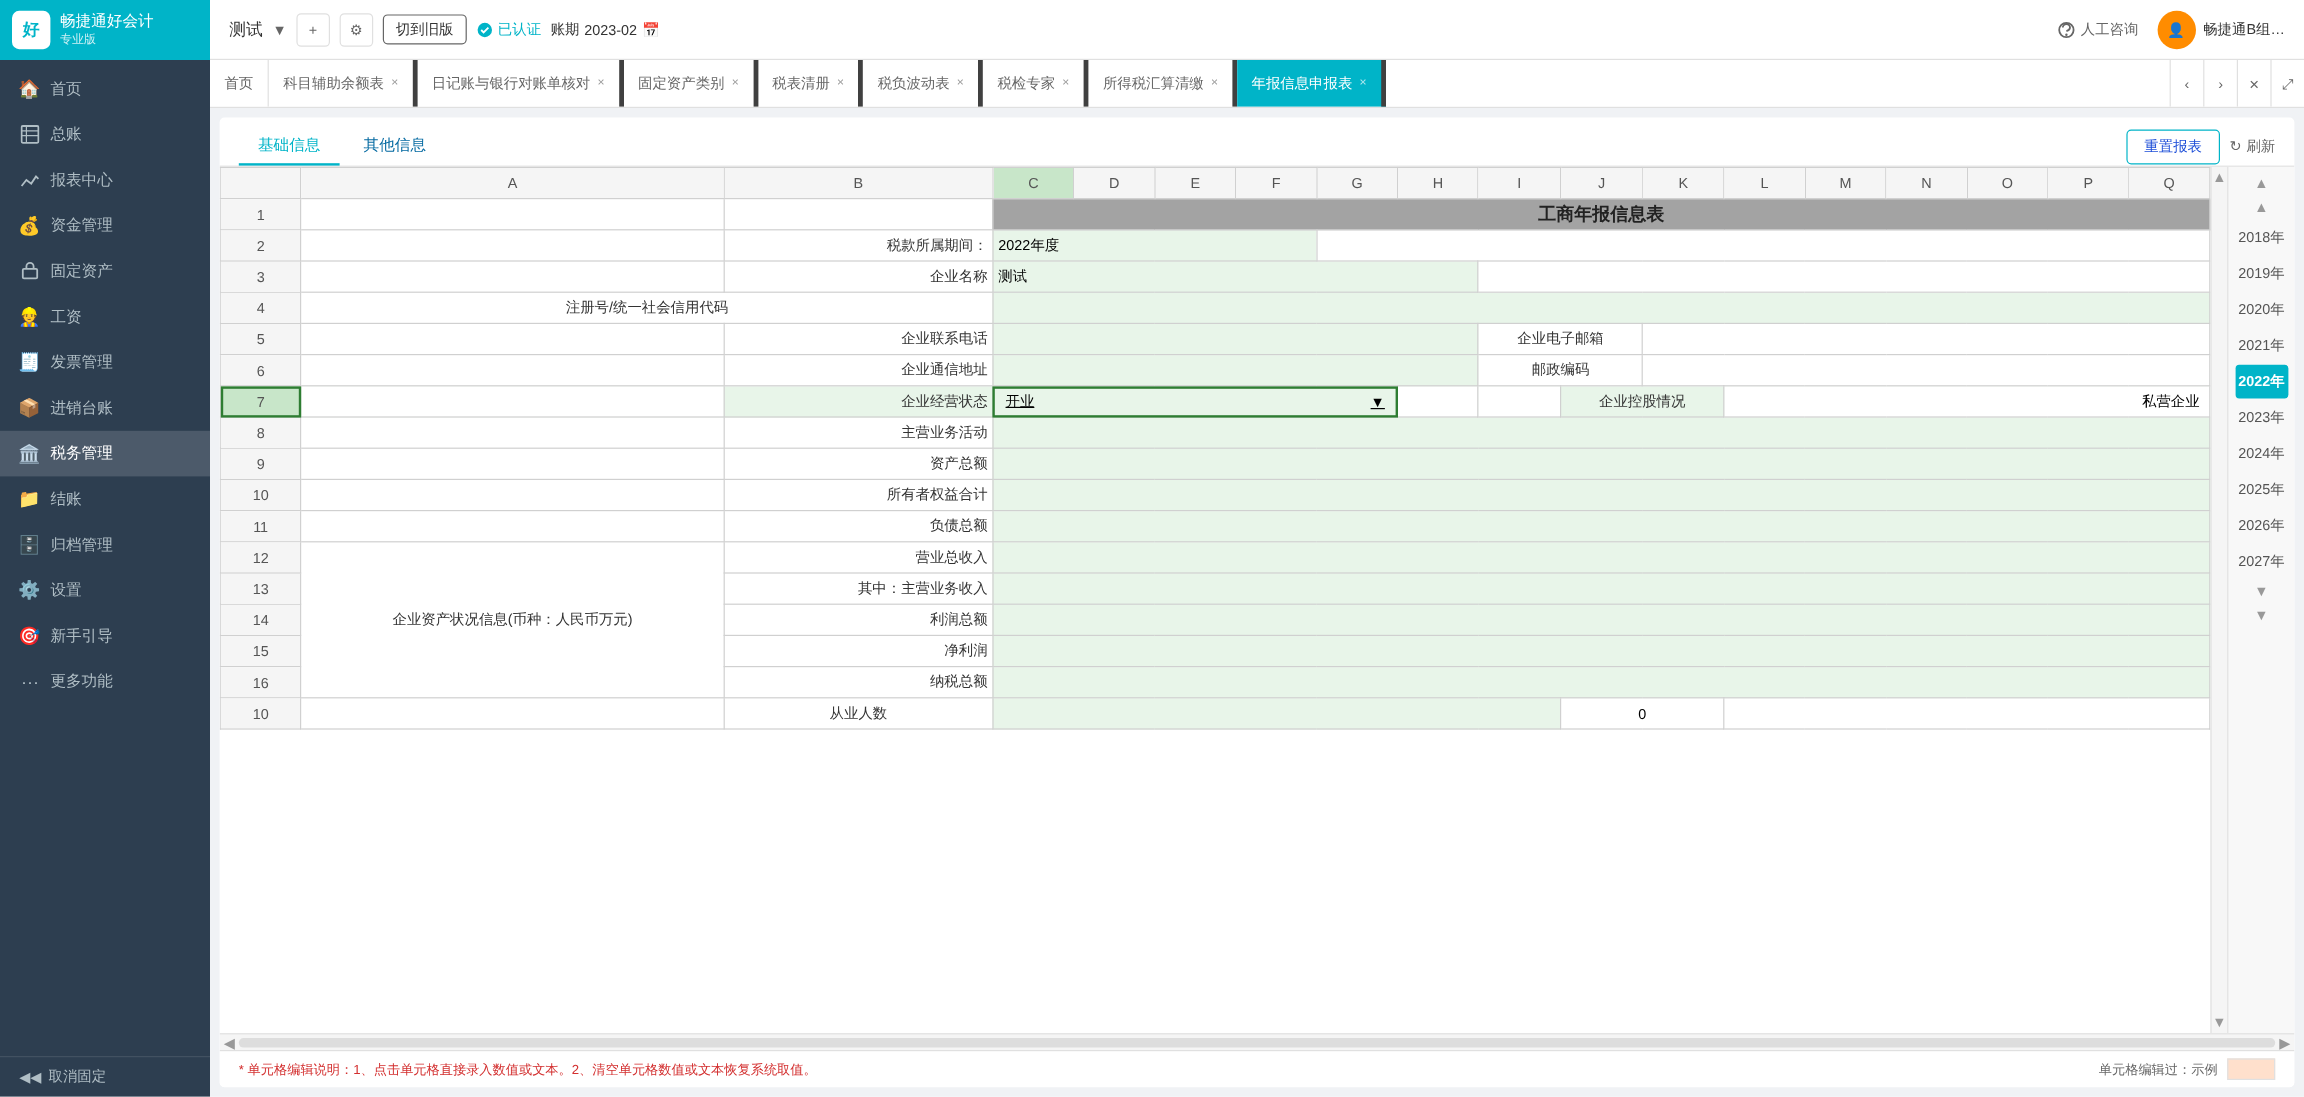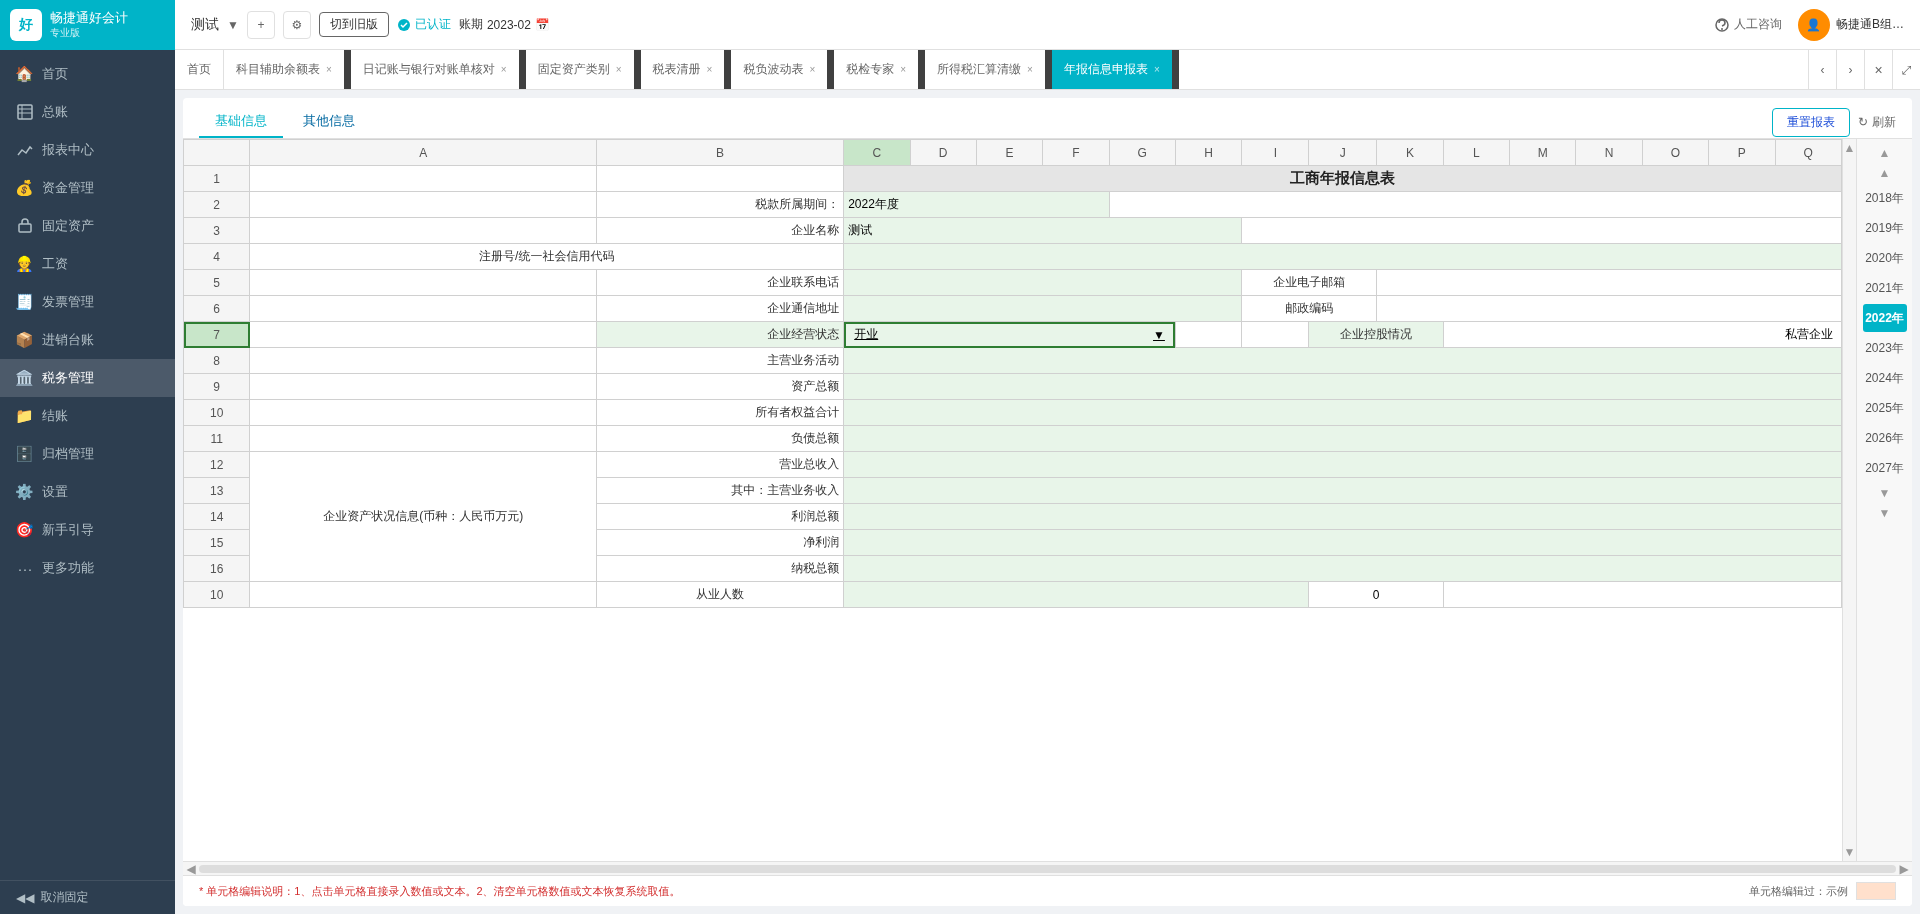--- a/index.html
+++ b/index.html
@@ -30,21 +30,21 @@
     .topbar-verified { display: flex; align-items: center; gap: 4px; color: #00b4c8; font-size: 12px; }
     .topbar-period { font-size: 12px; color: #333; display: flex; align-items: center; gap: 4px; }
     .topbar-right { margin-left: auto; display: flex; align-items: center; gap: 16px; }
     .topbar-service { display: flex; align-items: center; gap: 4px; color: #666; font-size: 12px; cursor: pointer; }
     .topbar-user { display: flex; align-items: center; gap: 6px; cursor: pointer; }
     .user-avatar { width: 32px; height: 32px; border-radius: 50%; background: #ff8c00; display: flex; align-items: center; justify-content: center; overflow: hidden; }
     .user-name { font-size: 12px; color: #333; }
 
     
     .tabbar { background: white; border-bottom: 1px solid #e0e0e0; display: flex; align-items: stretch; height: 40px; flex-shrink: 0; overflow: hidden; }
-    .tab { display: flex; align-items: center; gap: 6px; padding: 0 12px; border-right: 7px solid #404040; font-size: 12px; color: #666; cursor: pointer; white-space: nowrap; }
+    .tab { display: flex; align-items: center; gap: 6px; padding: 0 12px; border-right: 4px solid #404040; font-size: 12px; color: #666; cursor: pointer; white-space: nowrap; }
     .tab.active { background: #00b4c8; color: white; }
     .tab-close { font-size: 10px; color: #999; cursor: pointer; }
     .tab.active .tab-close { color: rgba(255,255,255,0.7); }
     .tab-nav-btn { width: 28px; display: flex; align-items: center; justify-content: center; color: #666; cursor: pointer; border-left: 1px solid #e0e0e0; }
     .tab-close-all { width: 28px; display: flex; align-items: center; justify-content: center; color: #666; cursor: pointer; border-left: 1px solid #e0e0e0; font-size: 14px; }
     .tab-expand { width: 28px; display: flex; align-items: center; justify-content: center; color: #666; cursor: pointer; border-left: 1px solid #e0e0e0; }
     .tab-home { padding: 0 12px; display: flex; align-items: center; font-size: 12px; color: #666; border-right: 1px solid #e0e0e0; cursor: pointer; }
 
     
     .content { flex: 1; display: flex; flex-direction: column; overflow: hidden; background: white; margin: 8px; border-radius: 4px; }
@@ -322,21 +322,21 @@
               <th class="col-P">P</th>
               <th class="col-Q">Q</th>
             </tr>
           </thead>
           <tbody>
 
             <tr>
               <td class="row-header">1</td>
               <td class="cell-value"></td>
               <td class="cell-value"></td>
-              <td colspan="15" class="cell-title" style="background:#e5e5e5;">工商年报信息表</td>
+              <td colspan="15" class="cell-title" style="background:#a3a3a3;">工商年报信息表</td>
             </tr>
 
             <tr>
               <td class="row-header">2</td>
               <td class="cell-value"></td>
               <td class="cell-label">税款所属期间：</td>
               <td colspan="4" class="cell-value" style="background:#e8f5e9;">2022年度</td>
               <td colspan="11" class="cell-value"></td>
             </tr>
 
@@ -418,21 +418,21 @@
 
             <tr>
               <td class="row-header">12</td>
               <td rowspan="5" class="cell-label" style="text-align:center;vertical-align:middle;white-space:normal;line-height:1.4;">企业资产状况信息(币种：人民币万元)</td>
               <td class="cell-label">营业总收入</td>
               <td colspan="15" class="cell-value" style="background:#e8f5e9;"></td>
             </tr>
 
             <tr>
               <td class="row-header">13</td>
-              <td class="cell-label" style="padding-left:36px;font-family:Liberation Serif, serif;">其中：主营业务收入</td>
+              <td class="cell-label" style="padding-left:20px;font-family:Liberation Serif, serif;">其中：主营业务收入</td>
               <td colspan="15" class="cell-value" style="background:#e8f5e9;"></td>
             </tr>
 
             <tr>
               <td class="row-header">14</td>
               <td class="cell-label">利润总额</td>
               <td colspan="15" class="cell-value" style="background:#e8f5e9;"></td>
             </tr>
 
             <tr>

